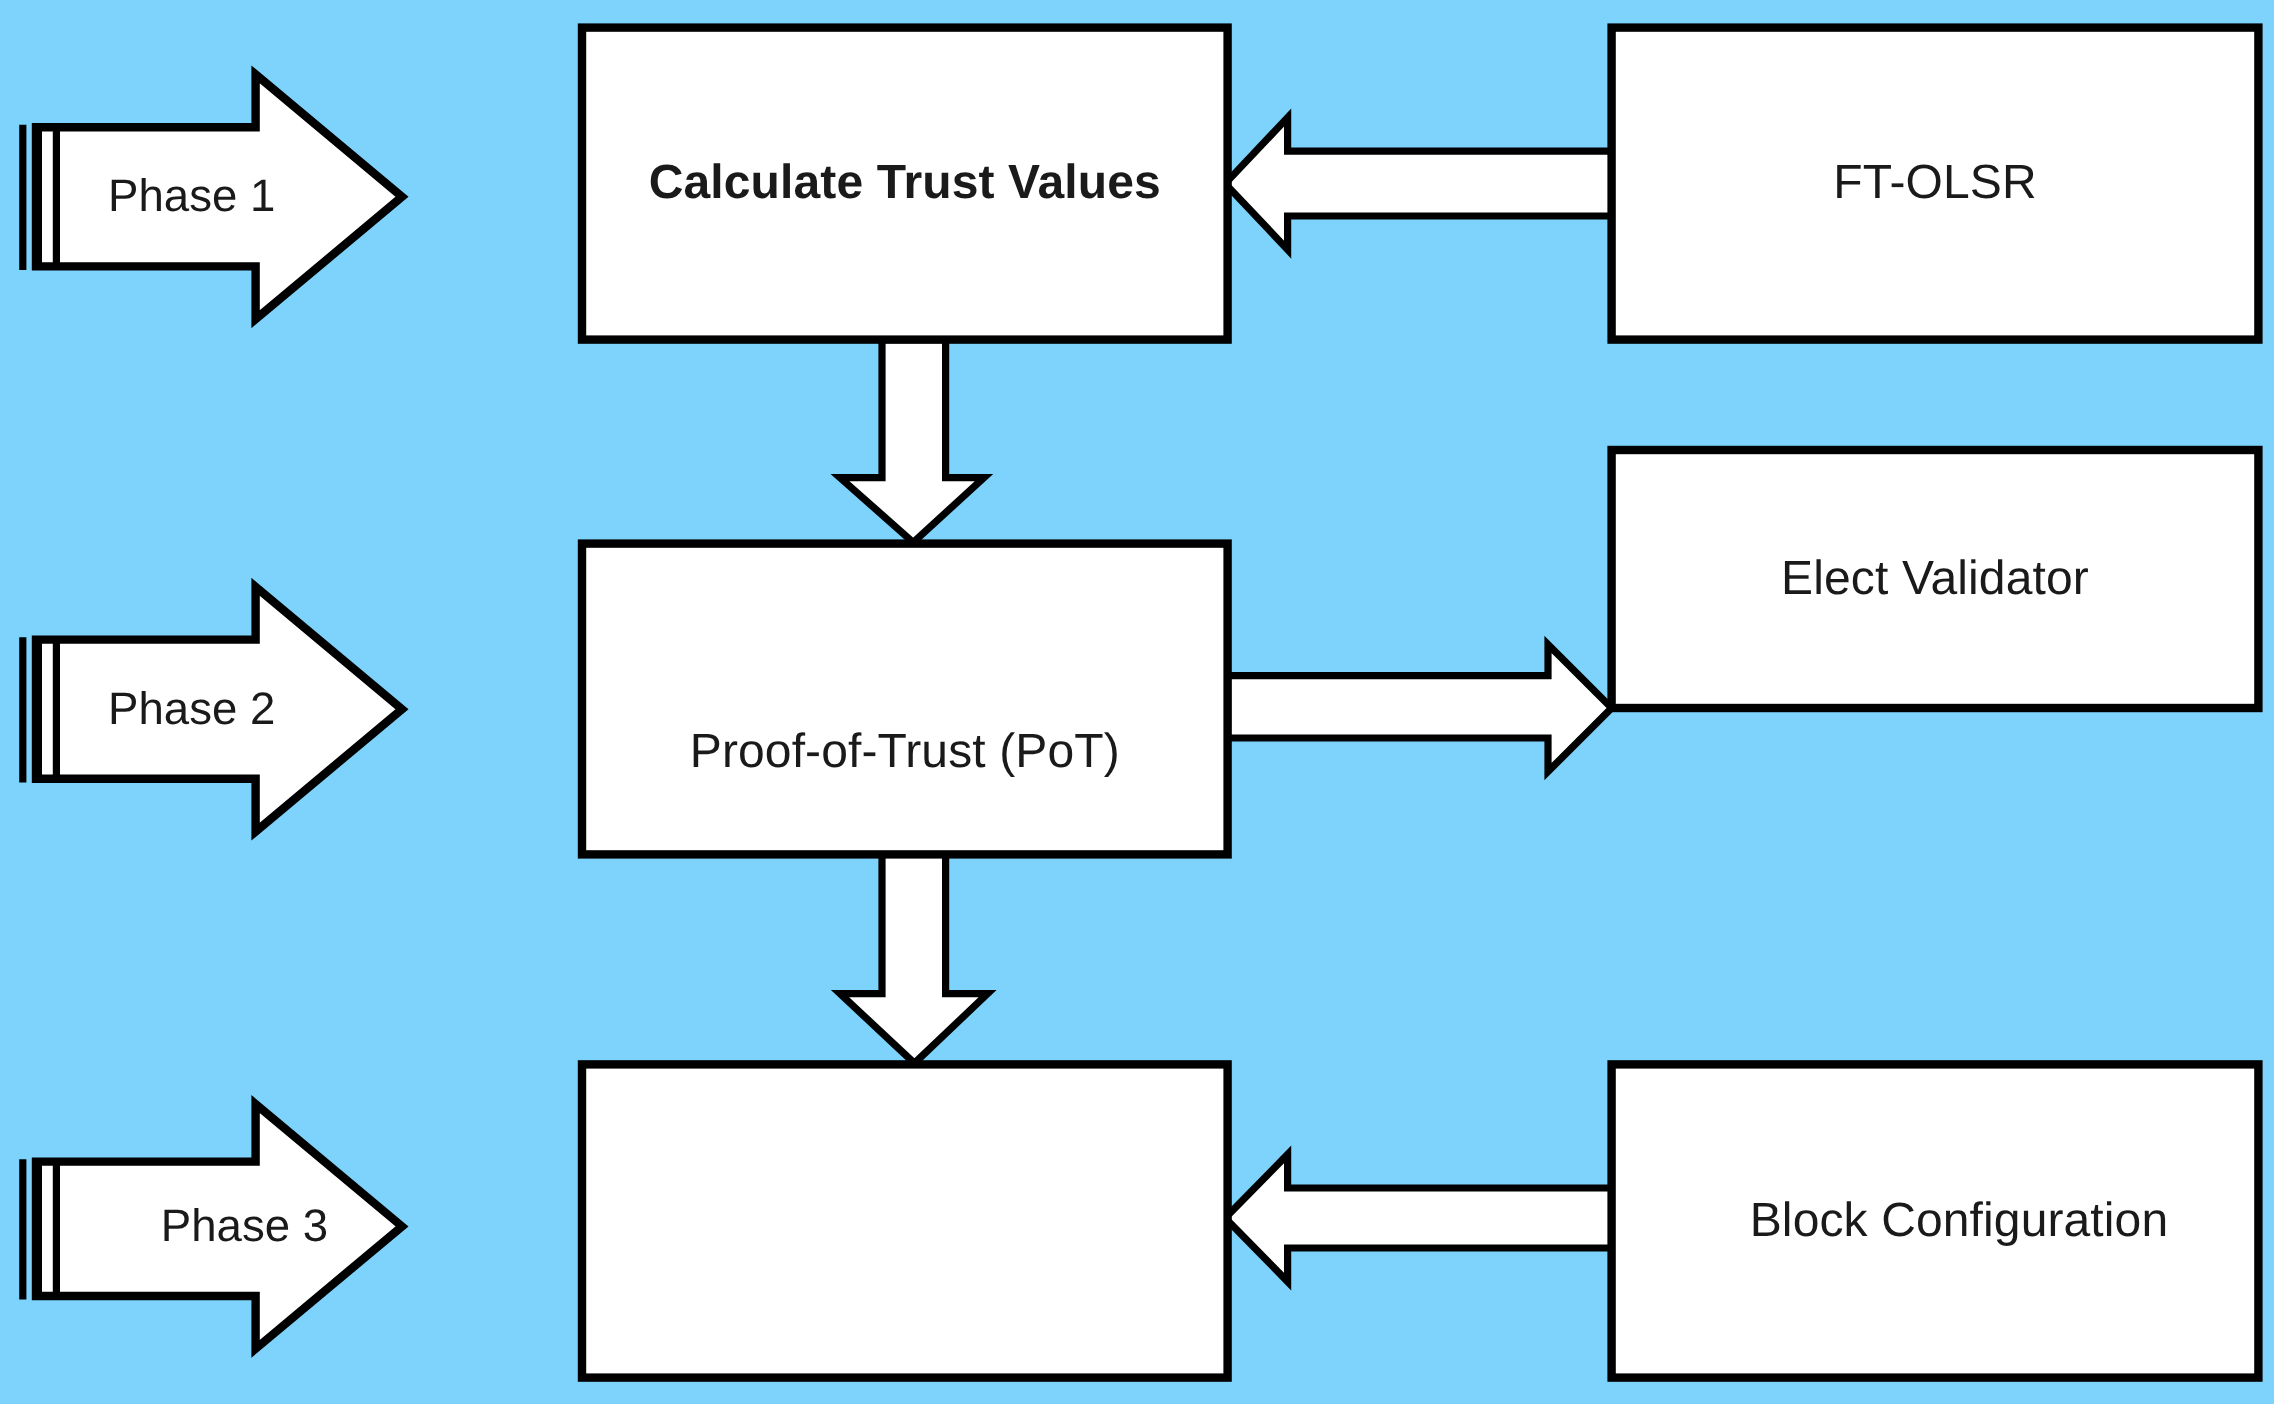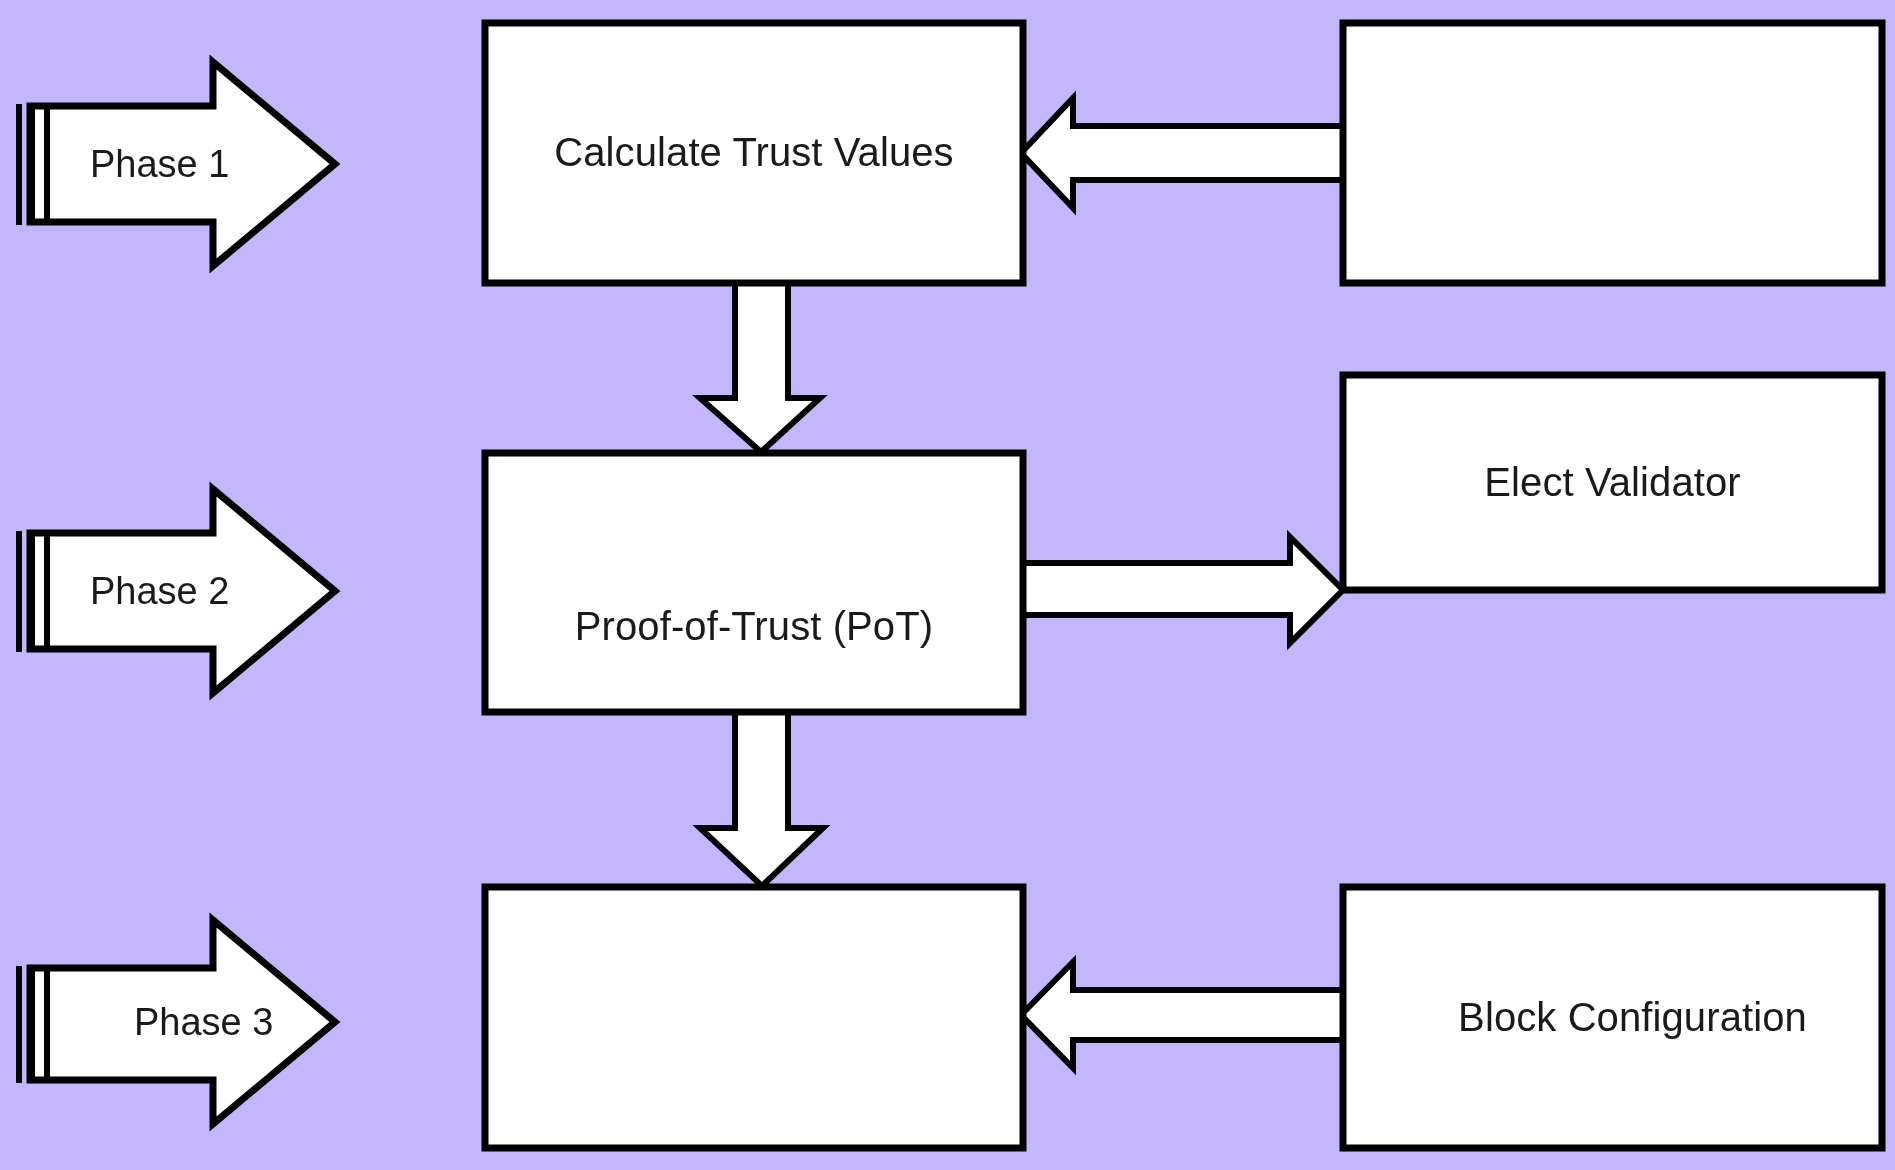--- a/index.html
+++ b/index.html
@@ -5,21 +5,21 @@
 <style>
   html, body {
     margin: 0;
     padding: 0;
     background: #ffffff;
   }
   #canvas {
     position: relative;
     width: 1895px;
     height: 1170px;
-    background: #c4b5fd;
+    background: #7dd3fc;
     overflow: hidden;
     font-family: "Liberation Sans", "DejaVu Sans", sans-serif;
   }
   svg#diagram {
     position: absolute;
     left: 0;
     top: 0;
     width: 1895px;
     height: 1170px;
   }
@@ -131,20 +131,21 @@
 
     <rect class="box-shape" x="485" y="887" width="538" height="261"></rect>
     <rect class="box-shape" x="1343" y="887" width="539" height="261"></rect>
 
   </svg>
 
   <div class="phase-label" style="left:90px; top:128px; width:230px; height:72px;">Phase 1</div>
   <div class="phase-label" style="left:90px; top:555px; width:230px; height:72px;">Phase 2</div>
   <div class="phase-label" style="left:90px; top:986px; width:230px; height:72px;margin-left:44px;">Phase 3</div>
 
-  <div class="box-label" style="left:489px; top:27px; width:530px; height:252px;">Calculate Trust Values</div>
+  <div class="box-label" style="left:489px; top:27px; width:530px; height:252px;font-weight:bold;">Calculate Trust Values</div>
+  <div class="box-label" style="left:1347px; top:27px; width:531px; height:252px;">FT-OLSR</div>
 
   <div class="box-label" style="left:489px; top:457px; width:530px; height:251px;margin-top:44px;">Proof-of-Trust (PoT)</div>
   <div class="box-label" style="left:1347px; top:379px; width:531px; height:207px;">Elect Validator</div>
 
   <div class="box-label" style="left:1347px; top:891px; width:531px; height:253px;margin-left:20px;">Block Configuration</div>
 
 </div>
 
 </body></html>

